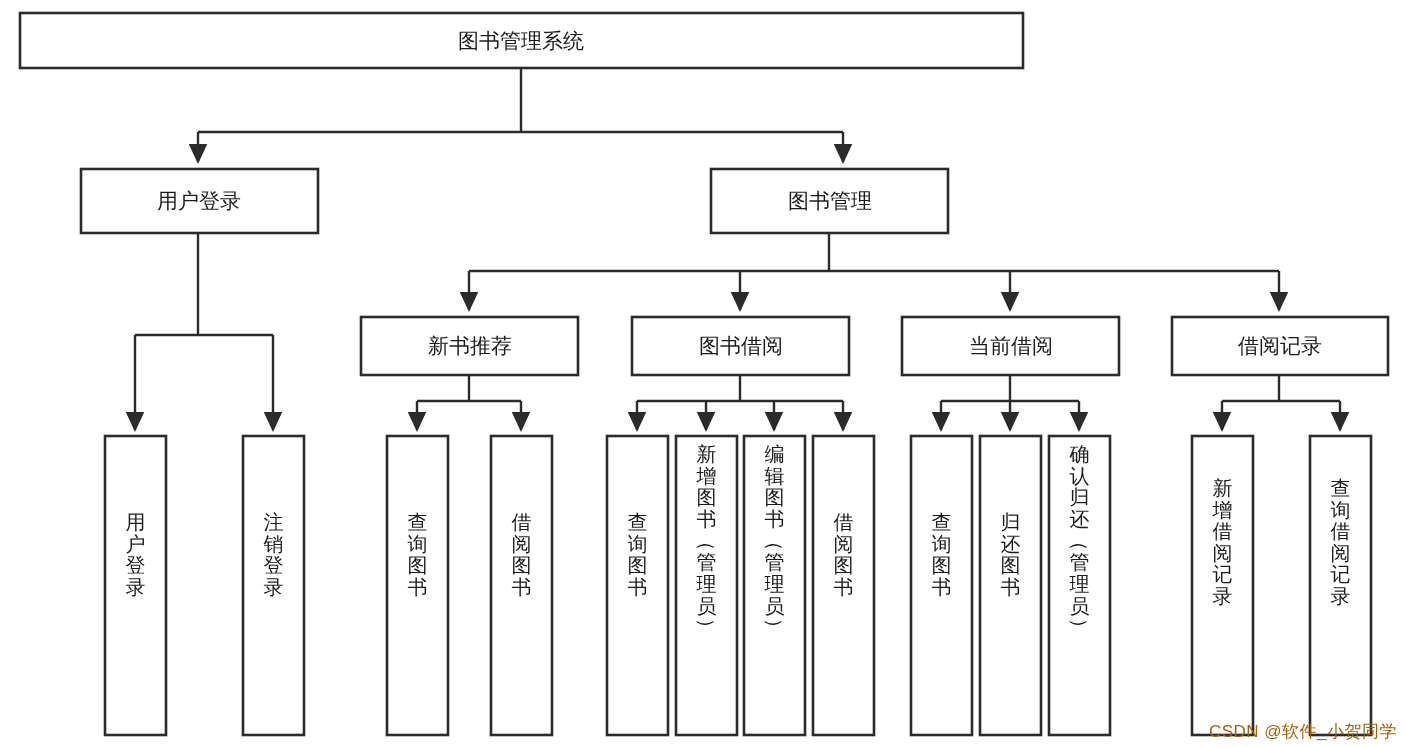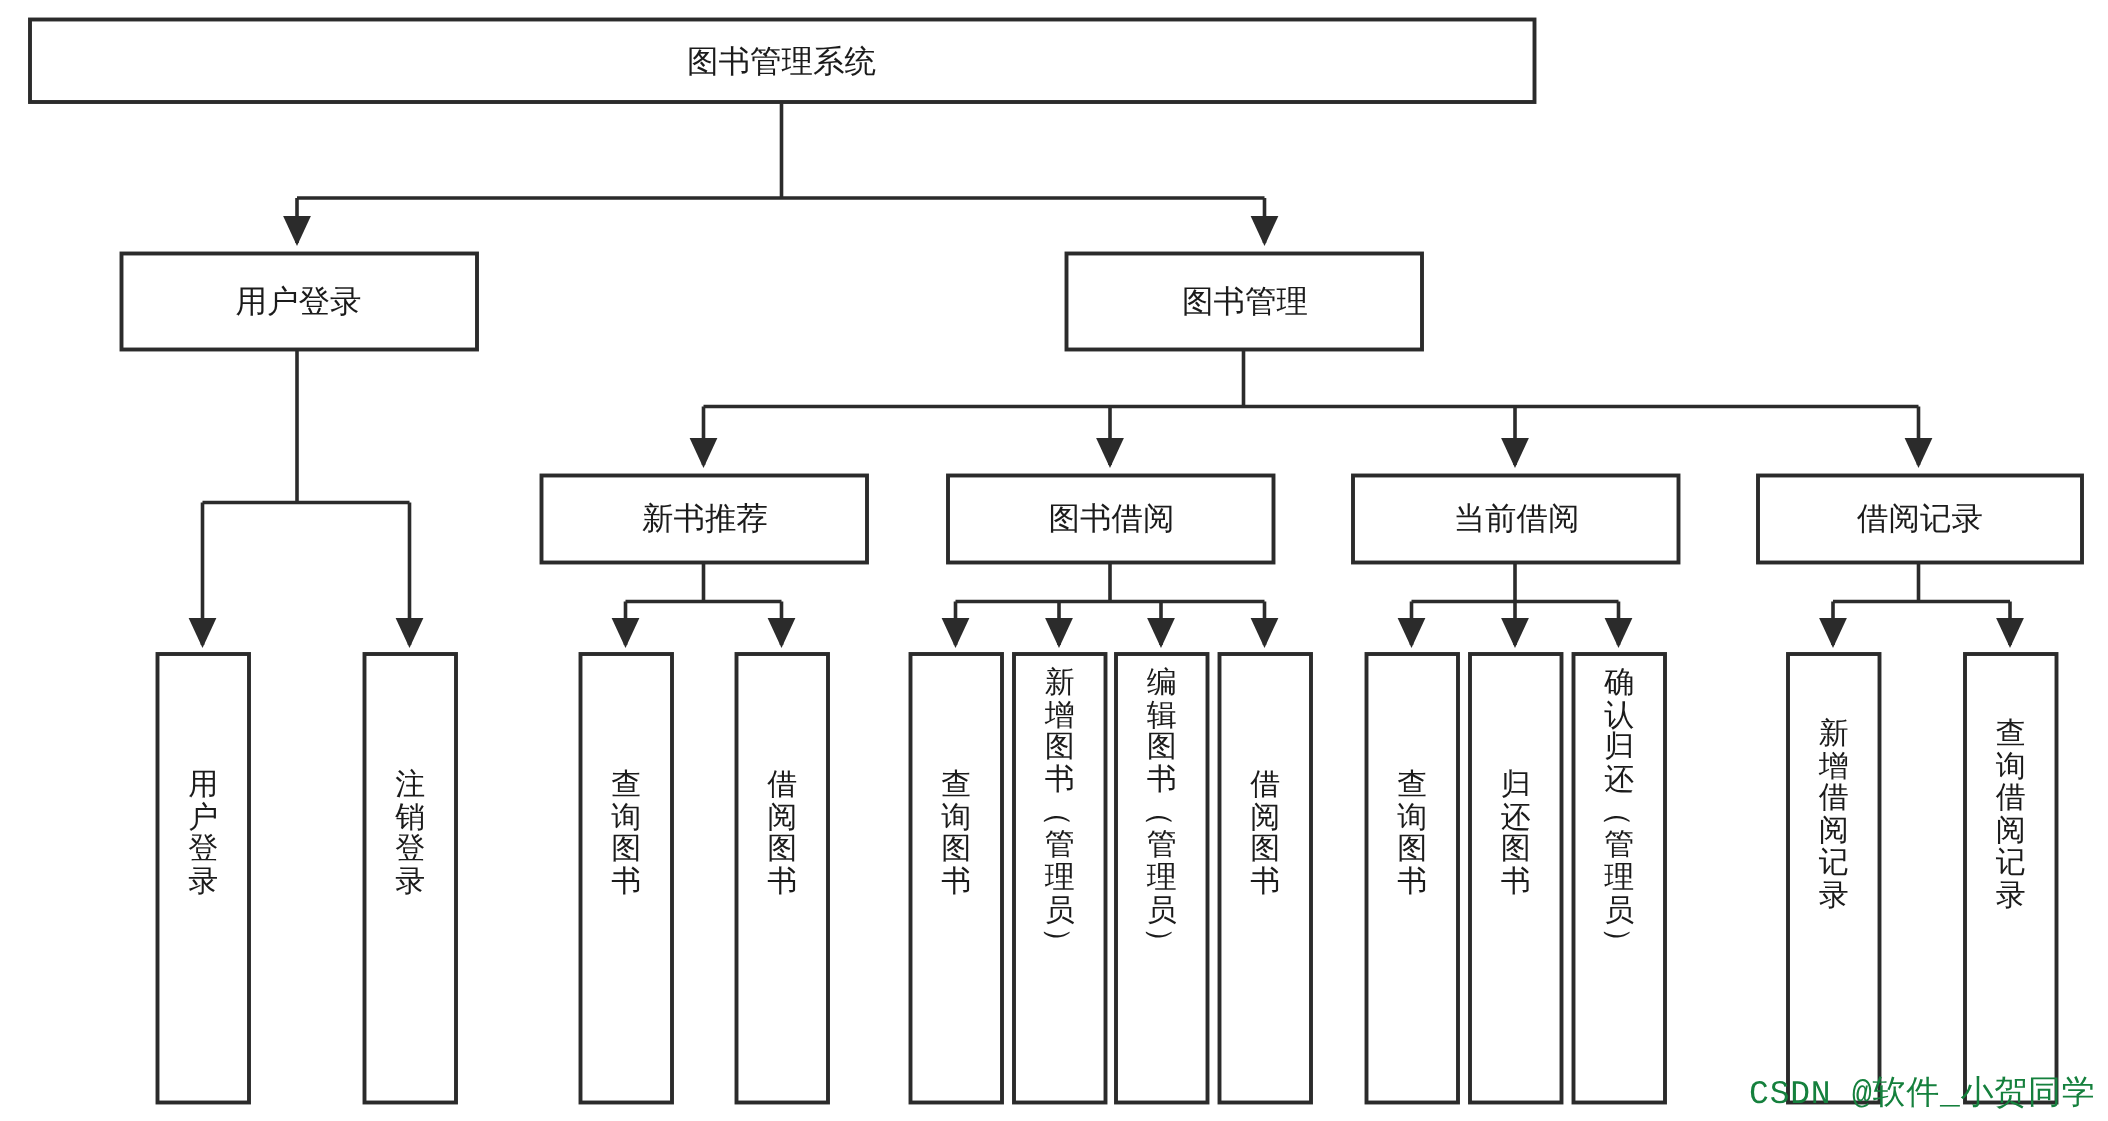--- a/index.html
+++ b/index.html
@@ -49,23 +49,23 @@
   }
   .connector {
     stroke: #2b2b2b;
     stroke-width: 2.4;
     fill: none;
   }
   .watermark {
     position: absolute;
     right: 8px;
     bottom: 4px;
-    font-family: Liberation Mono, monospace;
-    font-size: 22px;
-    color: #15803d;
+    font-family: Liberation Sans, sans-serif;
+    font-size: 17px;
+    color: #a16207;
     letter-spacing: 0.5px;
     white-space: nowrap;
   }
 </style>
 </head>
 <body>
 
 <div id="diagram-root">
 
   <svg class="flow" viewBox="0 0 1405 747">

